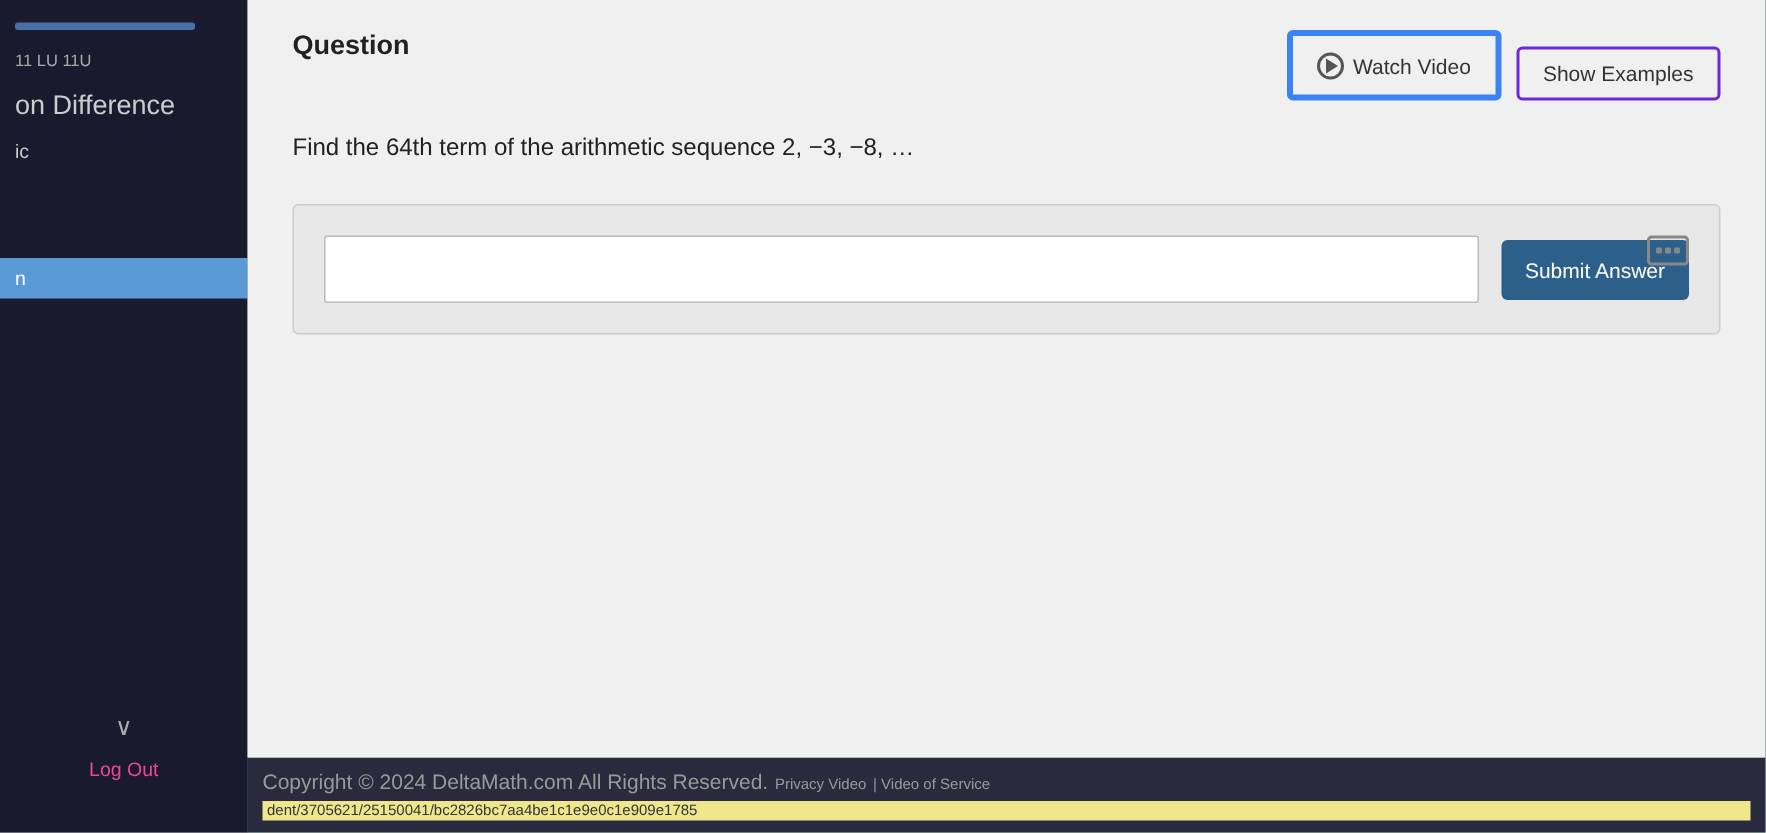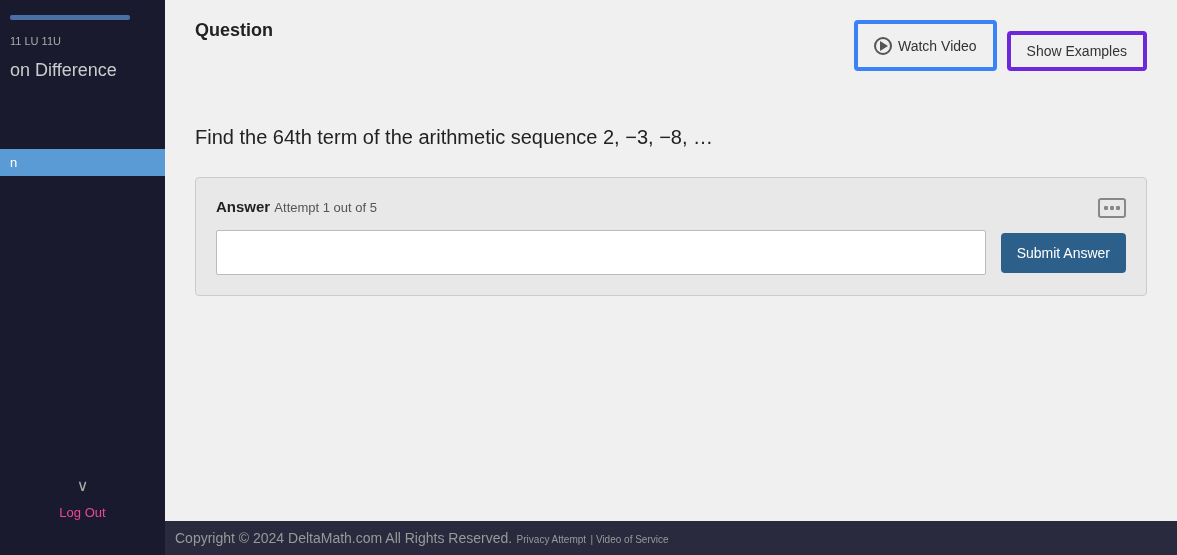--- a/index.html
+++ b/index.html
@@ -148,36 +148,35 @@
     .play-triangle {
       width: 0;
       height: 0;
       border-top: 5px solid transparent;
       border-bottom: 5px solid transparent;
       border-left: 8px solid #555;
       margin-left: 2px;
     }
 
     .show-examples-btn {
-      border: 4px solid #6d28d9;
+      border: 2px solid #6d28d9;
       background: transparent;
       color: #333;
       padding: 8px 16px;
       font-size: 14px;
       cursor: pointer;
       border-radius: 4px;
       margin-top: 11px;
     }
 
     .question-text {
-      font-size: 20px;
+      font-size: 16px;
       color: #222;
       margin-bottom: 25px;
       line-height: 1.5;
-      margin-top: 31px;
     }
 
     .answer-section {
       background-color: #e8e8e8;
       border: 1px solid #ccc;
       border-radius: 4px;
       padding: 20px;
       position: relative;
     }
 
@@ -275,20 +274,21 @@
       padding: 1px 3px;
     }
   </style>
 </head>
 <body>
 
 <div class="sidebar">
   <div class="sidebar-top-bar"></div>
   <div class="sidebar-label-top">11 LU 11U</div>
   <div class="sidebar-item-difference">on Difference</div>
+  <div class="sidebar-item-ic">ic</div>
   <div class="sidebar-active-item">n</div>
   <div class="sidebar-bottom">
     <div class="chevron-down">∨</div>
     <button class="logout-btn">Log Out</button>
   </div>
 </div>
 
 <div class="main-content">
   <div class="question-panel">
 
@@ -312,34 +312,31 @@
     <div class="answer-section">
 
       <div class="keyboard-icon">
         <div class="keyboard-icon-inner">
           <div class="keyboard-key"></div>
           <div class="keyboard-key"></div>
           <div class="keyboard-key"></div>
         </div>
       </div>
 
-      <div class="answer-label">
-        <strong>Answer</strong>
-        <span class="answer-attempt">Attempt 1 out of 5</span>
-      </div>
 
       <div class="answer-input-row">
         <input class="answer-input" type="text" placeholder="" style="">
         <button class="submit-btn">Submit Answer</button>
       </div>
 
     </div>
   </div>
 
   <div class="footer-area">
     <div>
       <span class="footer-copyright">Copyright © 2024 DeltaMath.com All Rights Reserved.</span>
-      <span class="footer-links">Privacy Attempt</span>
+      <span class="footer-links">Privacy Video</span>
       <span class="footer-links"> | </span>
       <span class="footer-links">Video of Service</span>
     </div>
+    <span class="footer-url">dent/3705621/25150041/bc2826bc7aa4be1c1e9e0c1e909e1785</span>
   </div>
 </div>
 
 </body></html>

